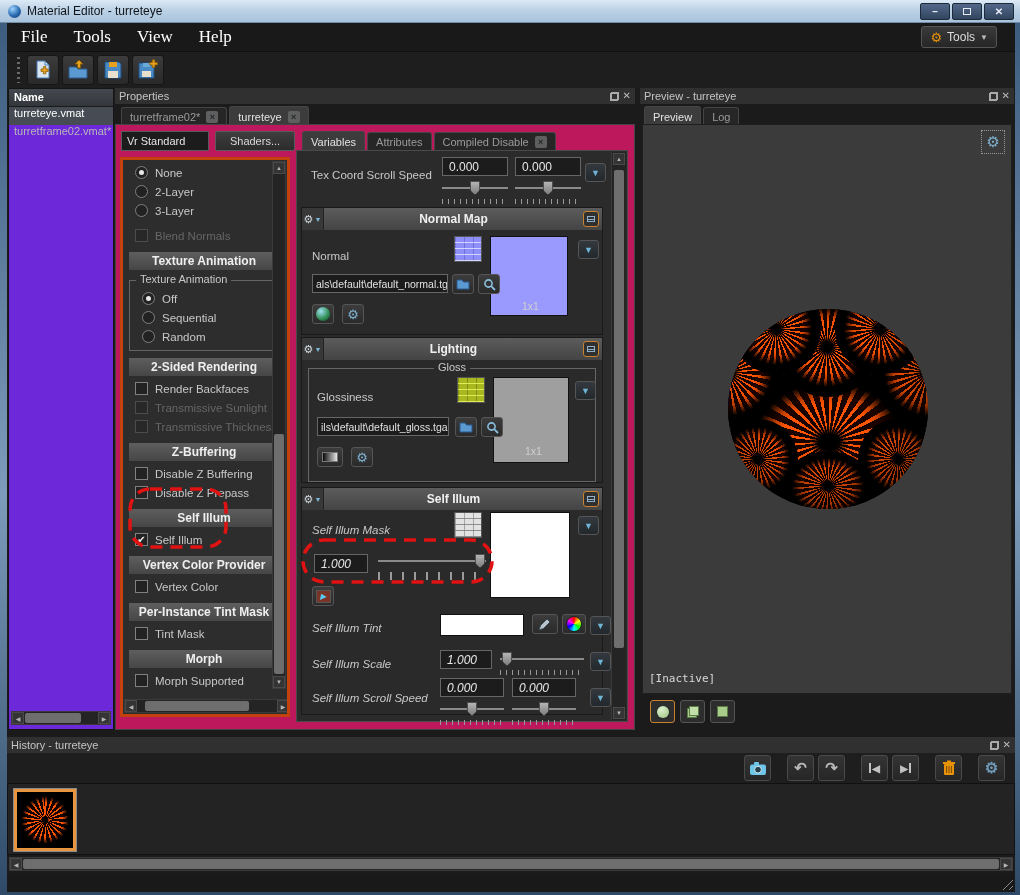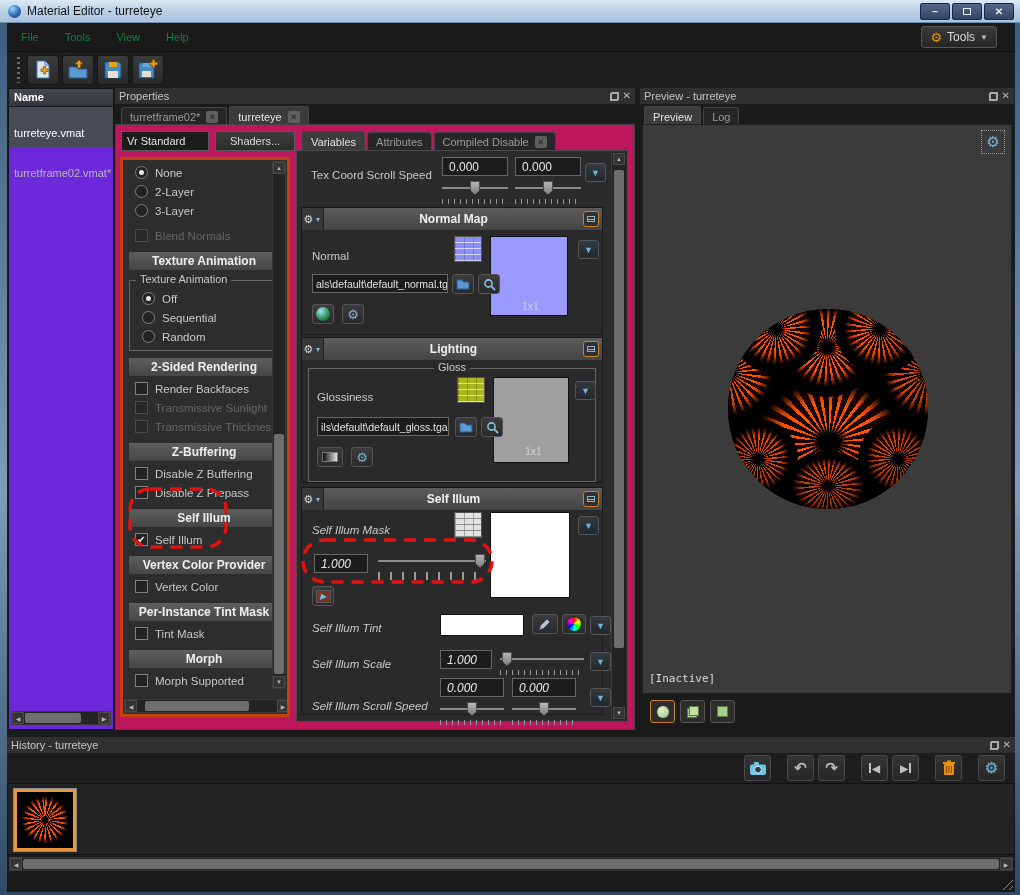--- a/index.html
+++ b/index.html
@@ -19,21 +19,21 @@
   .titlebar .ttl { color:#101418; font-size:12px; }
   .win-btns { margin-left:auto; display:flex; gap:2px; }
   .win-btn { width:30px; height:17px; background:linear-gradient(#53688a,#32455f);
     border:1px solid #1d2a3a; border-radius:2px; color:#e8eef6; font-size:10px;
     display:flex; align-items:center; justify-content:center; font-weight:bold; }
   .win-btn .maxbox { width:8px; height:7px; border:1px solid #e8eef6; display:block; }
   
   .client { position:absolute; left:7px; top:23px; width:1008px; height:869px; background:#1b1b1b; }
   .menubar { position:absolute; left:0; top:0; width:100%; height:29px; background:#191919;
     display:flex; align-items:center; gap:26px; padding-left:14px; border-bottom:1px solid #101010; }
-  .menu-item { color:#15803d; font-size:11px; }
+  .menu-item { color:#ffffff; font-size:17px;font-family:Liberation Serif, serif; }
   .tools-btn { position:absolute; right:18px; top:3px; height:22px; padding:0 8px;
     background:linear-gradient(#3a3a3a,#262626); border:1px solid #555; border-radius:3px;
     display:flex; align-items:center; gap:5px; color:#ddd; }
   .tools-btn .gear { color:#e8920a; font-size:13px; }
   .tools-btn .caret { color:#bbb; font-size:8px; }
   .toolbar { position:absolute; left:0; top:29px; width:100%; height:36px; background:#1e1e1e;
     display:flex; align-items:center; gap:3px; padding-left:10px; }
   .grip { width:3px; height:26px; margin-right:4px;
     background:repeating-linear-gradient(180deg,#6a6a6a 0 2px,transparent 2px 5px); }
   .tb-btn { width:32px; height:30px; background:linear-gradient(#3c3c3c,#292929);
@@ -43,21 +43,21 @@
     padding:0 4px; font-size:11px; color:#c4c4c4; }
   .dock-icons { margin-left:auto; display:flex; gap:4px; align-items:center; }
   .float-ic { position:relative; width:9px; height:9px; }
   .float-ic::before { content:""; position:absolute; left:0; bottom:0; width:6px; height:6px; border:1px solid #aaa; background:#303030; }
   .float-ic::after { content:""; position:absolute; right:0; top:0; width:6px; height:6px; border:1px solid #aaa; }
   .close-ic { color:#bbb; font-size:10px; line-height:1; }
   
   .names { position:absolute; left:1px; top:65px; width:106px; height:642px; background:#6d28d9; border:1px solid #151515; }
   .names-hdr { height:18px; background:linear-gradient(#45494f,#33363b); color:#fff; font-weight:bold;
     font-size:11px; padding:2px 5px; border-bottom:1px solid #1a1a1a; }
-  .name-item { height:18px; padding:20px 5px; font-size:11px; color:#b8b8b8; white-space:nowrap; overflow:hidden; }
+  .name-item { height:18px; padding:0 5px; font-size:11px; color:#b8b8b8; white-space:nowrap; overflow:hidden; }
   .name-item.sel { background:#474c54; color:#fff; }
   
   .hscroll { position:absolute; height:14px; background:#242424; border:1px solid #3a3a3a; display:flex; align-items:center; }
   .vscroll { position:absolute; width:14px; background:#242424; border:1px solid #3a3a3a; }
   .sc-btn { width:12px; height:12px; background:#343434; border:1px solid #4a4a4a; color:#b5b5b5;
     font-size:6px; display:flex; align-items:center; justify-content:center; flex:none; }
   .sc-thumb-h { height:10px; background:#6e6e6e; border-radius:2px; margin:0 1px; }
   .sc-thumb-v { position:absolute; left:1px; width:10px; background:#6e6e6e; border-radius:2px; }
   .vscroll .sc-btn { position:absolute; left:0; }
   
@@ -542,21 +542,21 @@
             <span class="num" style="position:absolute; left:138px; top:140px; width:52px;">1.000</span>
             <div style="position:absolute; left:198px; top:142px; width:84px;">
               <div class="slider">
                   <div class="track"></div>
                   <div class="thumb" style="left:2px;"></div>
                 </div>
                 <div class="ticks"></div>
             </div>
             <span class="dd-btn" style="position:absolute; left:288px; top:142px;">▼</span>
 
-            <span class="lab" style="left:10px; top:190px;text-align:center;">Self Illum Scroll Speed</span>
+            <span class="lab" style="left:10px; top:182px;text-align:center;">Self Illum Scroll Speed</span>
             <span class="num" style="position:absolute; left:138px; top:168px; width:64px;">0.000</span>
             <span class="num" style="position:absolute; left:210px; top:168px; width:64px;">0.000</span>
             <div style="position:absolute; left:138px; top:192px; width:64px;">
               <div class="slider">
                   <div class="track"></div>
                   <div class="thumb" style="left:27px;"></div>
                 </div>
                 <div class="ticks"></div>
             </div>
             <div style="position:absolute; left:210px; top:192px; width:64px;">

